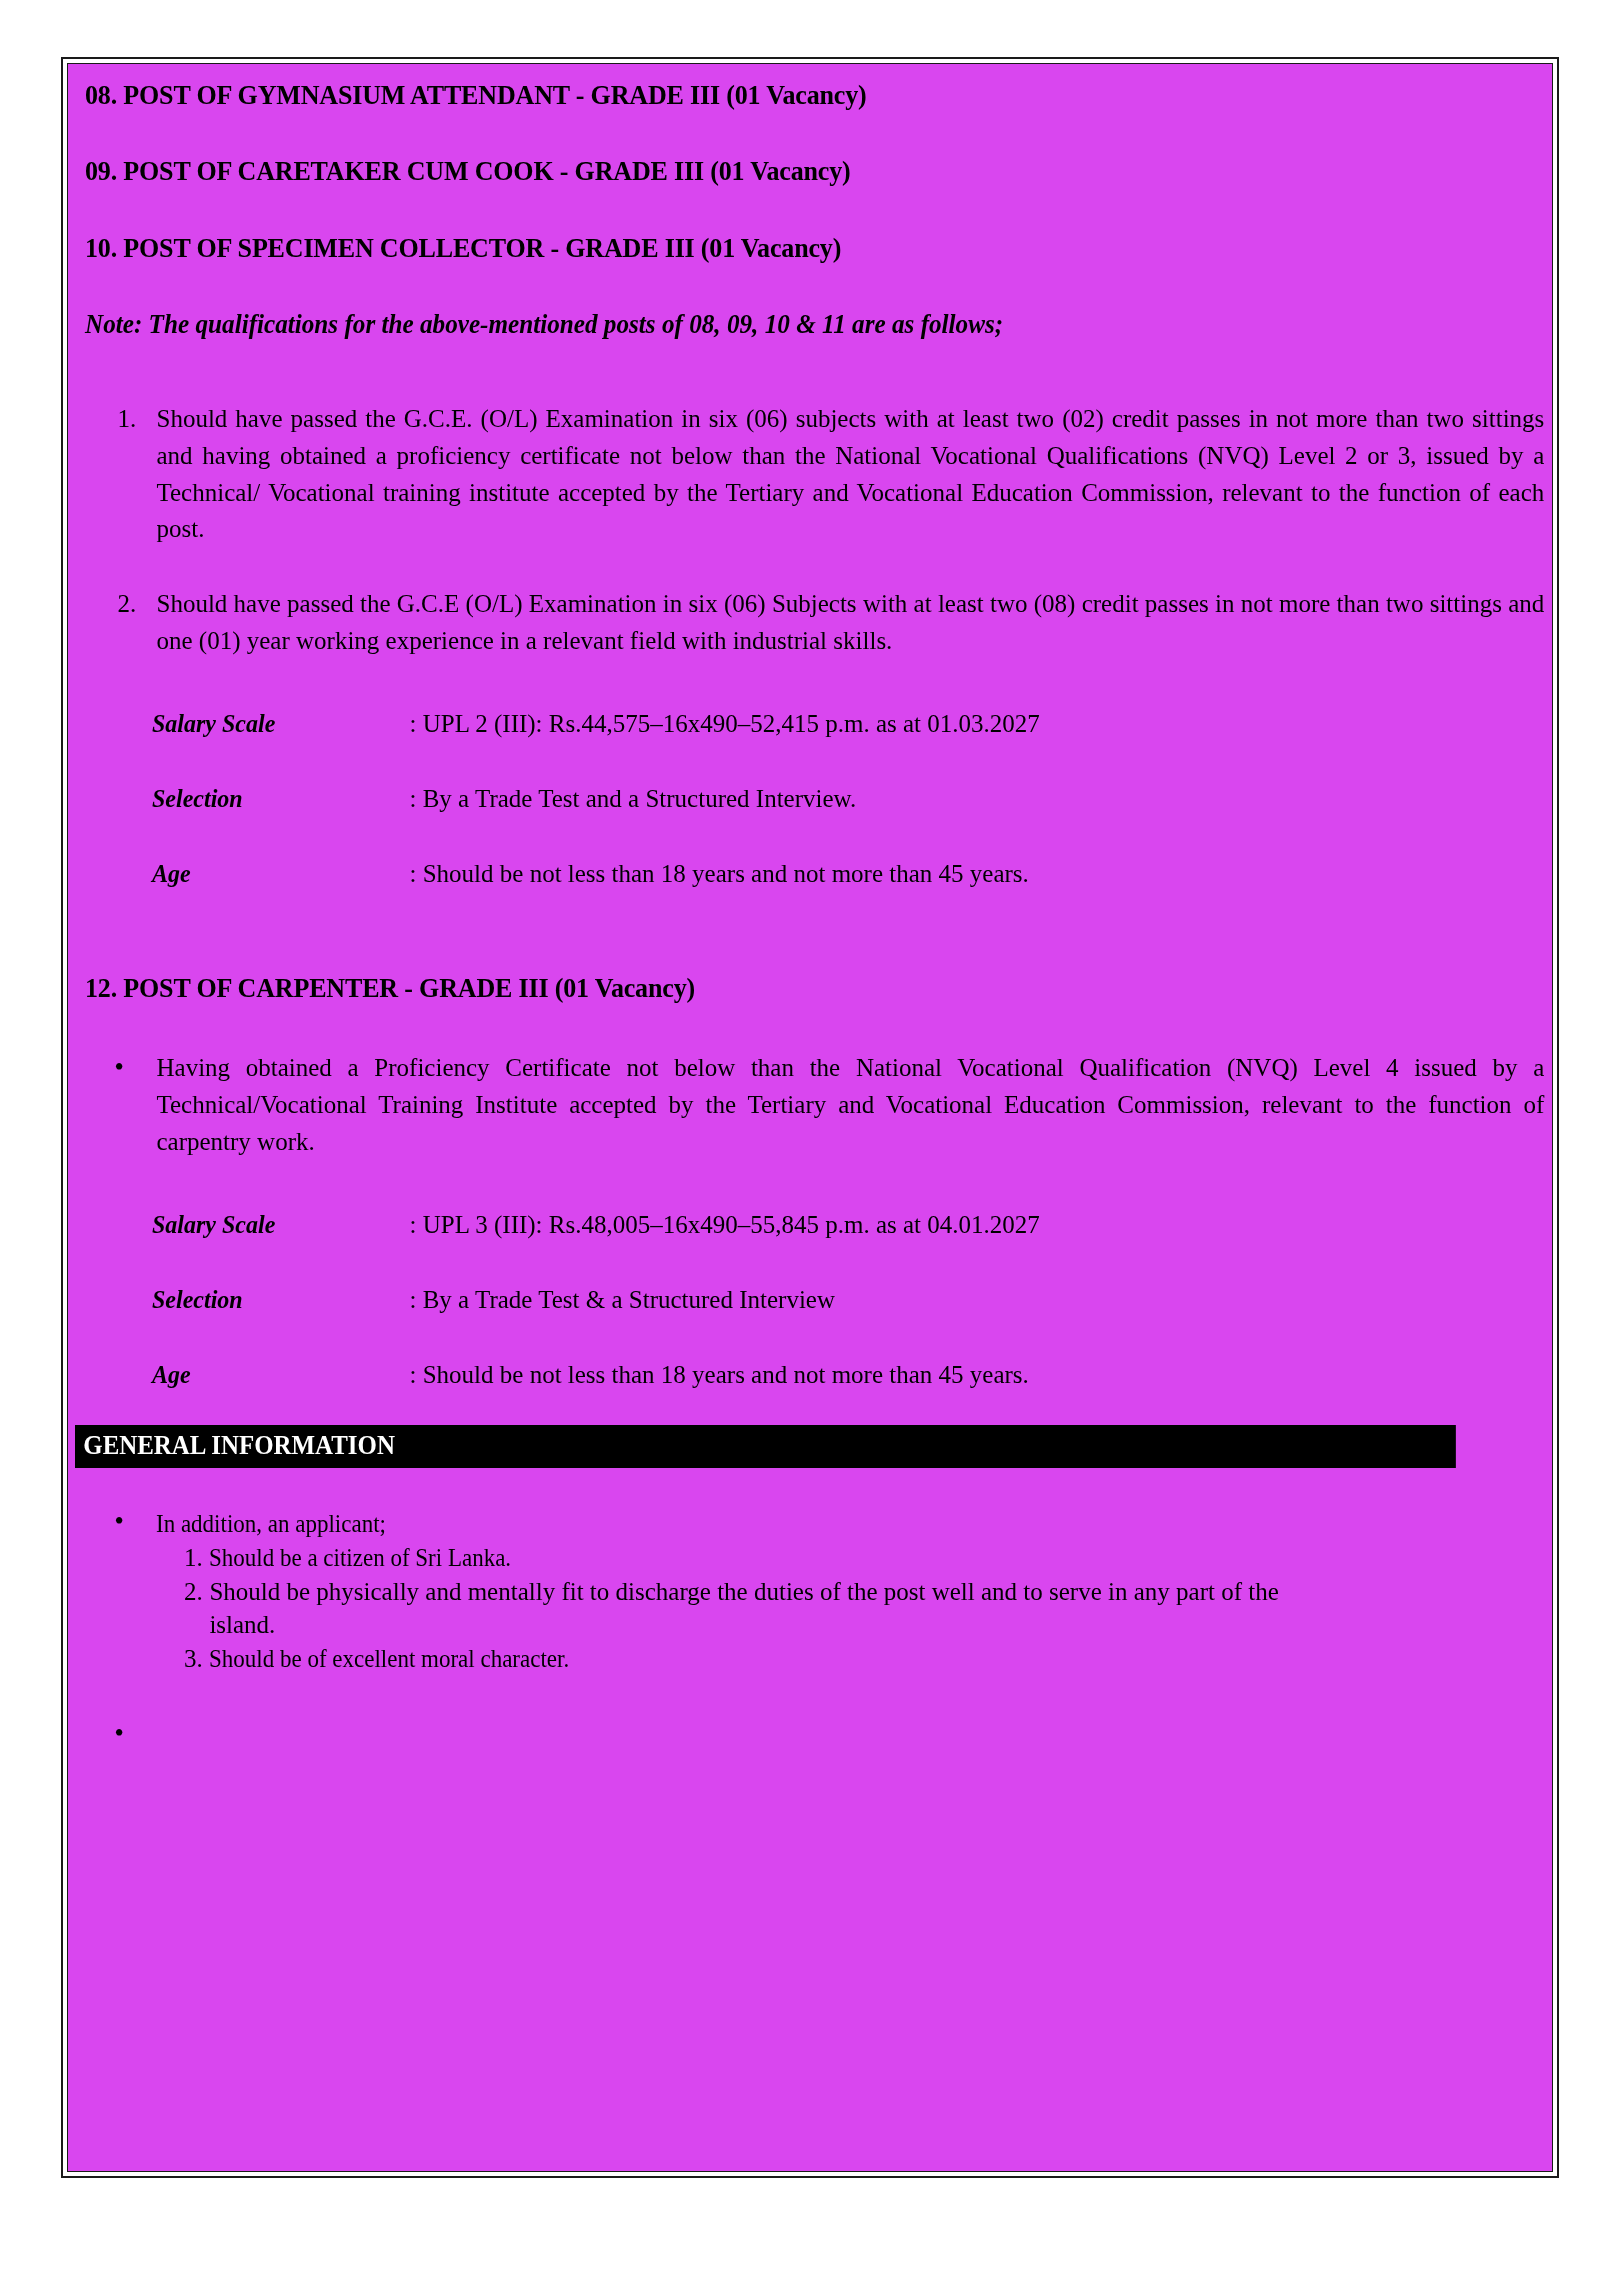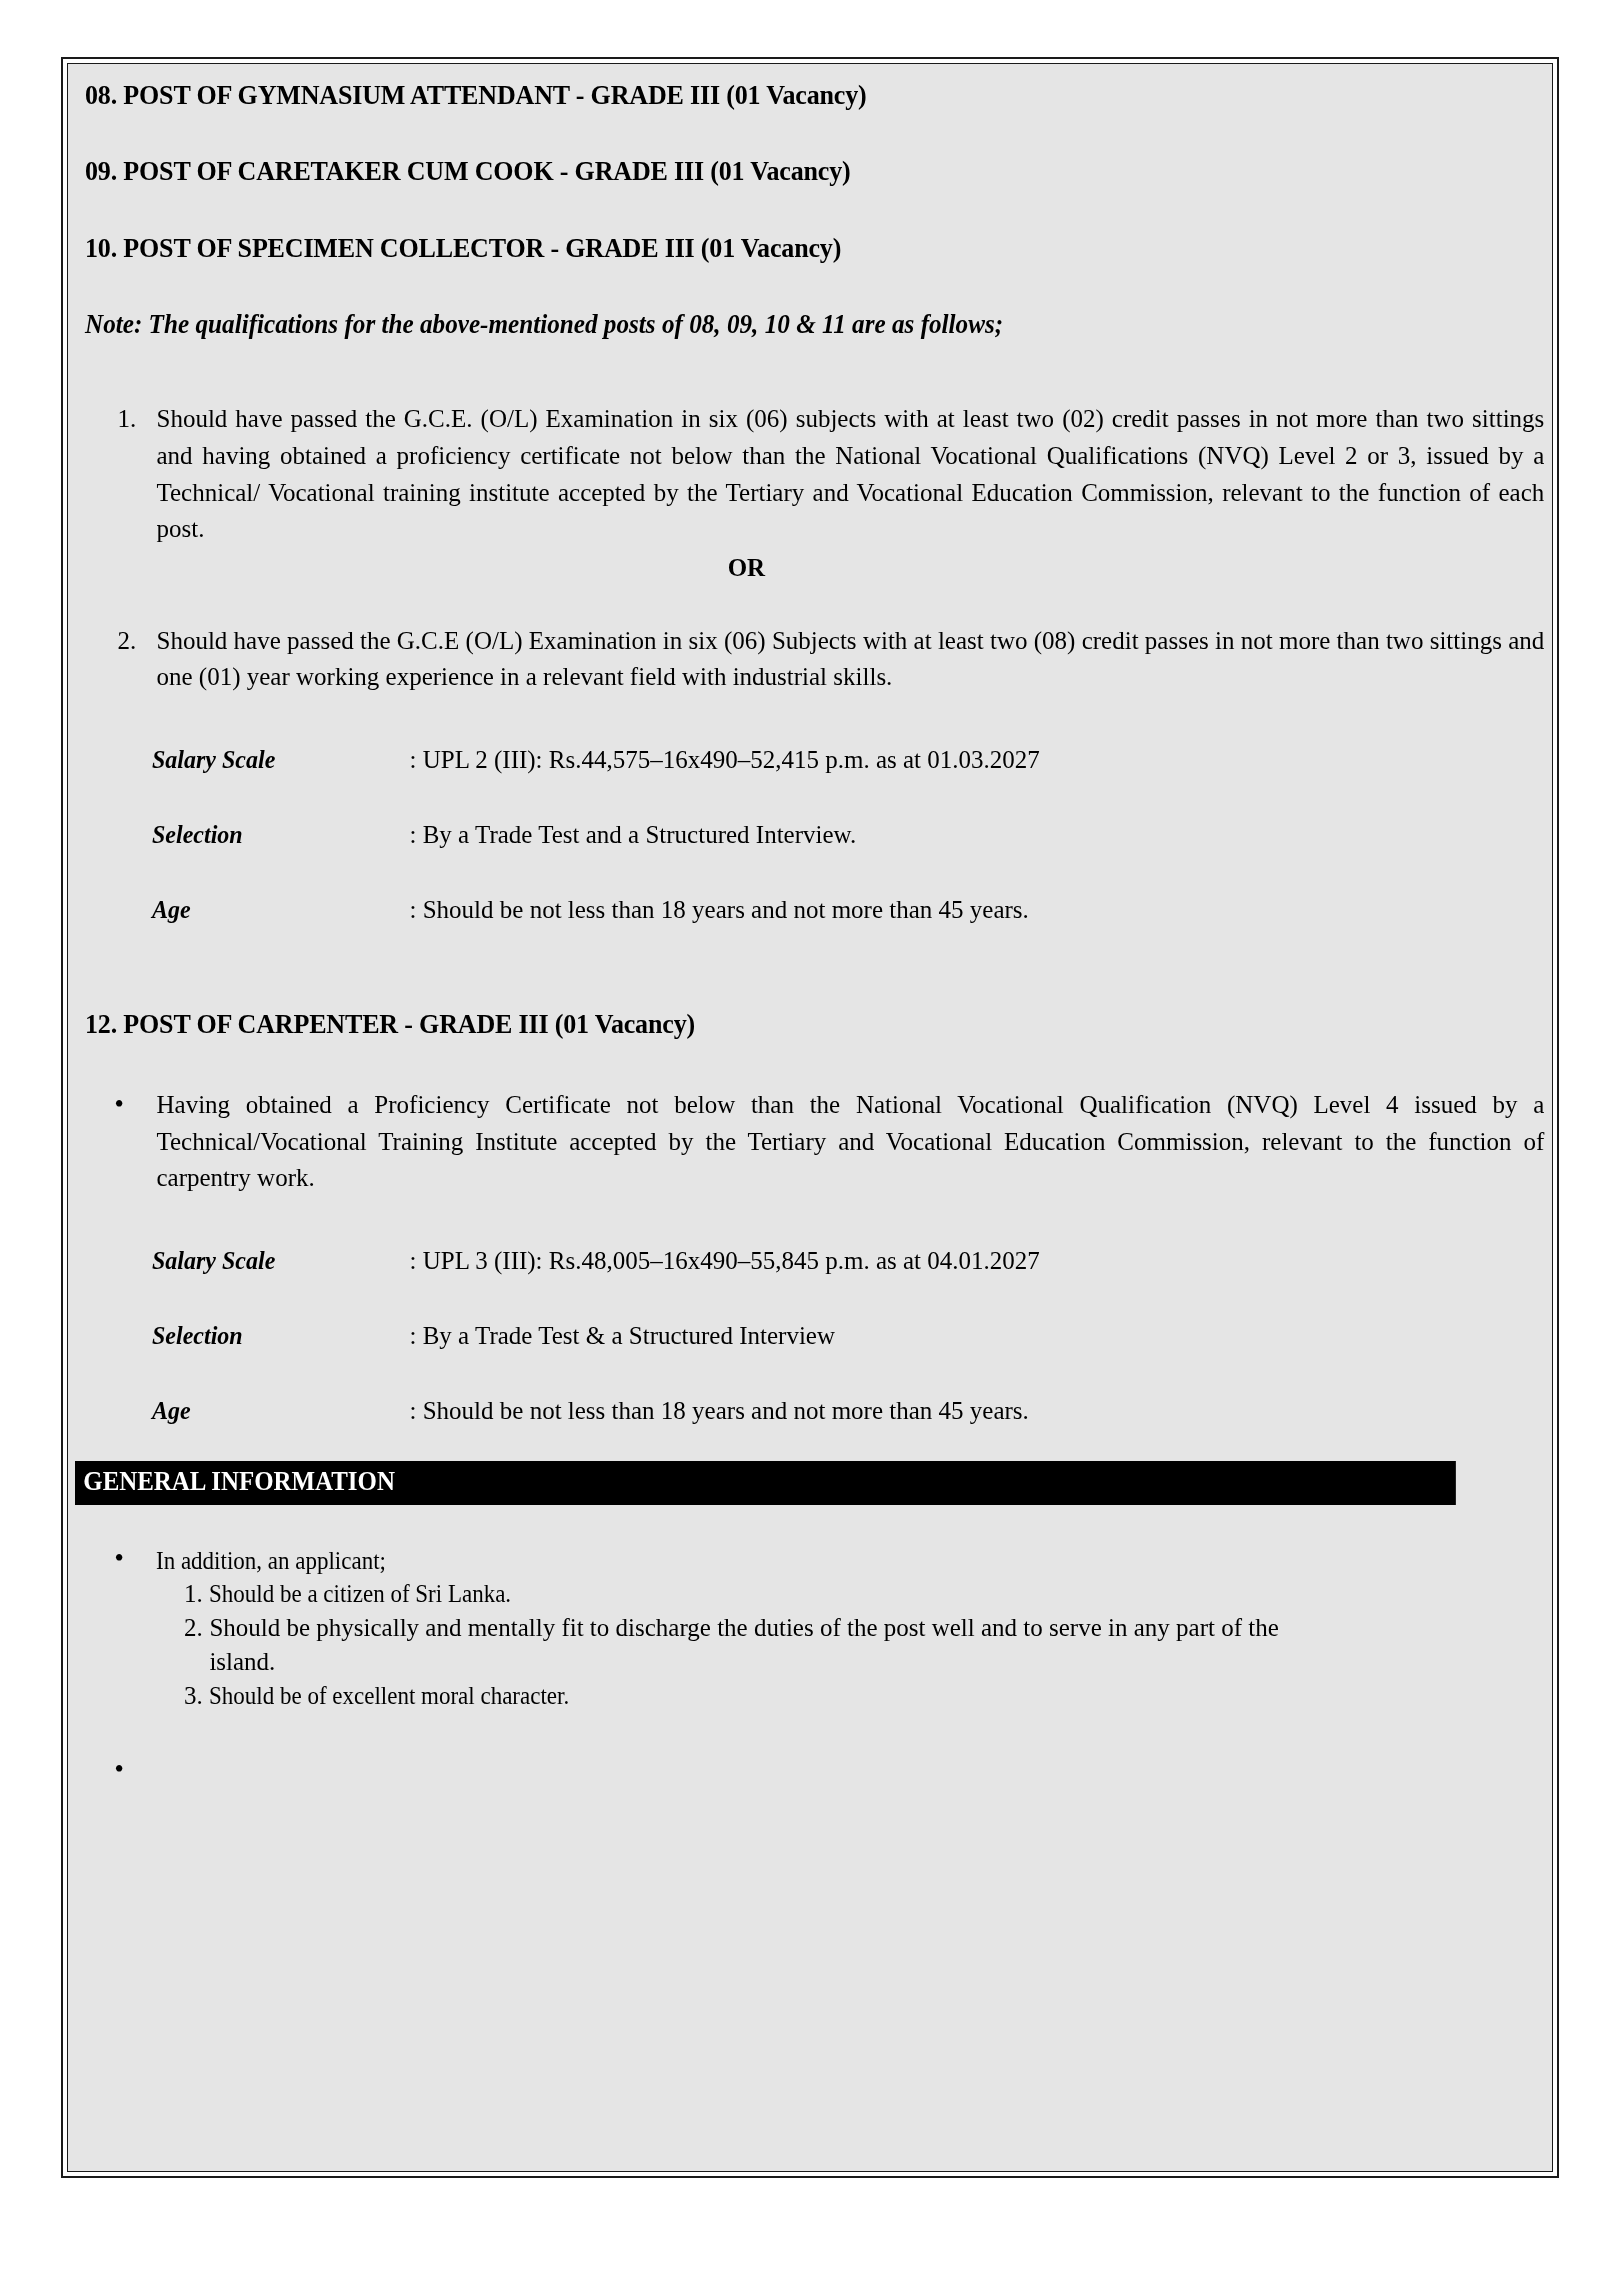--- a/index.html
+++ b/index.html
@@ -28,21 +28,21 @@
     background: #ffffff;
   }
   #page-inner {
     position: absolute;
     left: 3.9px;
     top: 3.9px;
     right: 3.9px;
     bottom: 3.9px;
     border: 1px solid #1a1a1a;
     box-sizing: border-box;
-    background: #e5e5e5;
+    background: #d946ef;
   }
 
   #content {
     position: absolute;
     left: 17.6px;
     top: 9.8px;
     right: 7.8px;
     bottom: 0;
     padding: 0;
   }
@@ -229,21 +229,20 @@
         <div class="note-line">Note: The qualifications for the above-mentioned posts of 08, 09, 10 &amp; 11 are as follows;</div>
       </div>
 
       <ol class="qual-list">
         <li>
           <span class="li-num">1.</span>
           <span>Should have passed the G.C.E. (O/L) Examination in six (06) subjects with at least two (02) credit passes in not more than two sittings and having obtained a proficiency certificate not below than the National Vocational Qualifications (NVQ) Level 2 or 3, issued by a Technical/ Vocational training institute accepted by the Tertiary and Vocational Education Commission, relevant to the function of each post.</span>
         </li>
       </ol>
 
-      <div class="or-line">OR</div>
 
       <ol class="qual-list" style="margin-top:38px;">
         <li>
           <span class="li-num">2.</span>
           <span>Should have passed the G.C.E (O/L) Examination in six (06) Subjects with at least two (08) credit passes in not more than two sittings and one (01) year working experience in a relevant field with industrial skills.</span>
         </li>
       </ol>
 
       <table class="detail-table" style="margin-top:49px;">
         <tbody>

